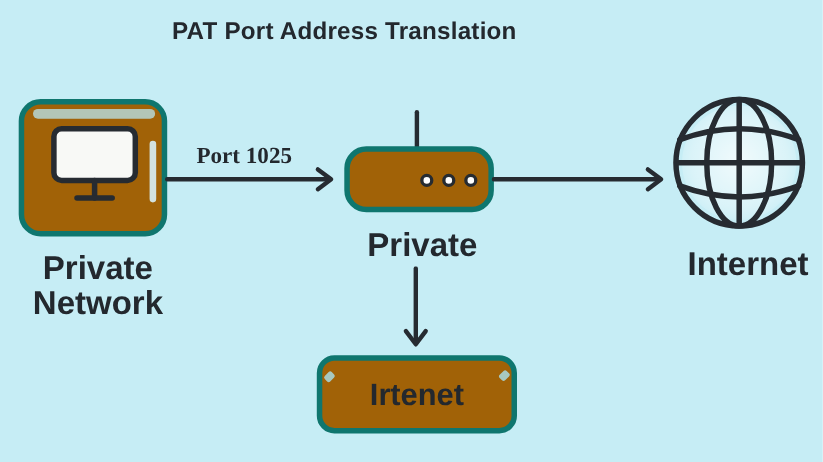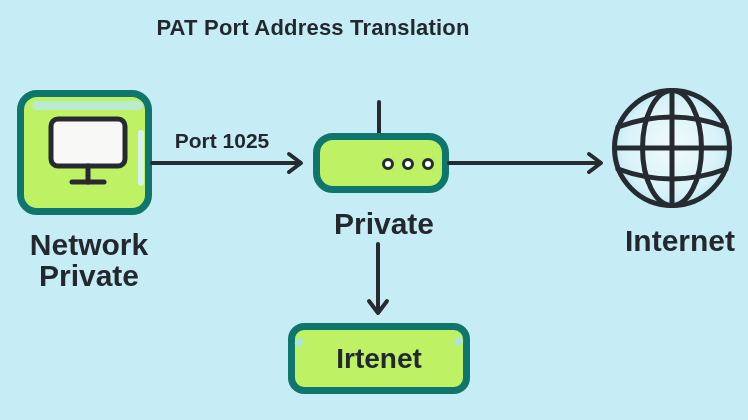--- a/index.html
+++ b/index.html
@@ -8,37 +8,37 @@
     background:#c6edf5; overflow:hidden;
     font-family:"Liberation Sans", sans-serif;
     color:#23282e;
   }
   .abs { position:absolute; }
   .title {
     left:0; top:15px; width:626px; text-align:center;
     font-size:22px; font-weight:700; letter-spacing:.2px;
   }
   .node-box {
-    background:#bef264; border:7px solid #0f766e; box-sizing:border-box;
+    background:#a16207; border:5px solid #0f766e; box-sizing:border-box;
   }
   .device-box { left:17px; top:90px; width:135px; height:125px; border-radius:20px; }
   .router-box { left:313px; top:133px; width:136px; height:60px; border-radius:20px; }
   .intranet-box {
     left:288px; top:323px; width:182px; height:71px; border-radius:16px;
     display:flex; align-items:center; justify-content:center;
   }
   .node-label { text-align:center; font-weight:700; font-size:30px; line-height:31px; }
   .label-private { left:12px; top:229px; width:154px; }
   .label-router  { left:314px; top:208px; width:140px; }
   .label-internet{ left:604px; top:225px; width:152px; }
   .label-intranet{ font-weight:700; font-size:28px; }
   .edge-label {
     text-align:center; font-weight:700; font-size:21px;
   }
-  .lbl-port1025 { left:152px; top:129px; width:140px; }
+  .lbl-port1025 { left:152px; top:129px; width:140px;font-family:Liberation Serif, serif; }
   .lbl-port80   { left:477px; top:129px; width:120px; }
   .antenna { left:377px; top:100px; width:4px; height:36px; background:#262b31; border-radius:2px; }
   .dot {
     position:absolute; width:12px; height:12px; box-sizing:border-box;
     border:3.5px solid #262b31; border-radius:50%; background:#ffffff; top:158px;
   }
   .dot1 { left:382px; } .dot2 { left:402px; } .dot3 { left:422px; }
   .hl-top  { left:30px; top:99px;  width:111px; height:9px;  background:#b9e8f3; border-radius:5px; opacity:.75; }
   .hl-right{ left:136px; top:128px; width:6px;  height:56px; background:#d8f1f8; border-radius:4px; opacity:.9; }
   .tick {
@@ -59,22 +59,22 @@
   <div class="abs node-box device-box">
     <div class="abs hl-top" style="left:8px; top:4px;"></div>
     <div class="abs hl-right" style="left:114px; top:33px;"></div>
     <svg width="125" height="115" viewBox="0 0 125 115">
       <rect x="27" y="22" width="74" height="47" rx="7" fill="#f8f9f6" stroke="#262b31" stroke-width="5"></rect>
       <line x1="64" y1="69" x2="64" y2="85" stroke="#262b31" stroke-width="5" stroke-linecap="round"></line>
       <line x1="48" y1="85" x2="80" y2="85" stroke="#262b31" stroke-width="5" stroke-linecap="round"></line>
     </svg>
   </div>
   <div class="abs node-label label-private">
+    <div>Private</div>
     <div>Network</div>
-    <div>Private</div>
   </div>
 
   <div class="abs edge-label lbl-port1025">Port 1025</div>
   <svg class="abs" style="left:150px; top:150px;" width="156" height="26" viewBox="0 0 156 26">
     <line x1="2" y1="13" x2="149" y2="13" stroke="#262b31" stroke-width="4" stroke-linecap="round"></line>
     <polyline points="139,4 151,13 139,22" fill="none" stroke="#262b31" stroke-width="4" stroke-linecap="round" stroke-linejoin="round"></polyline>
   </svg>
 
   <div class="abs antenna"></div>
   <div class="abs node-box router-box"></div>

